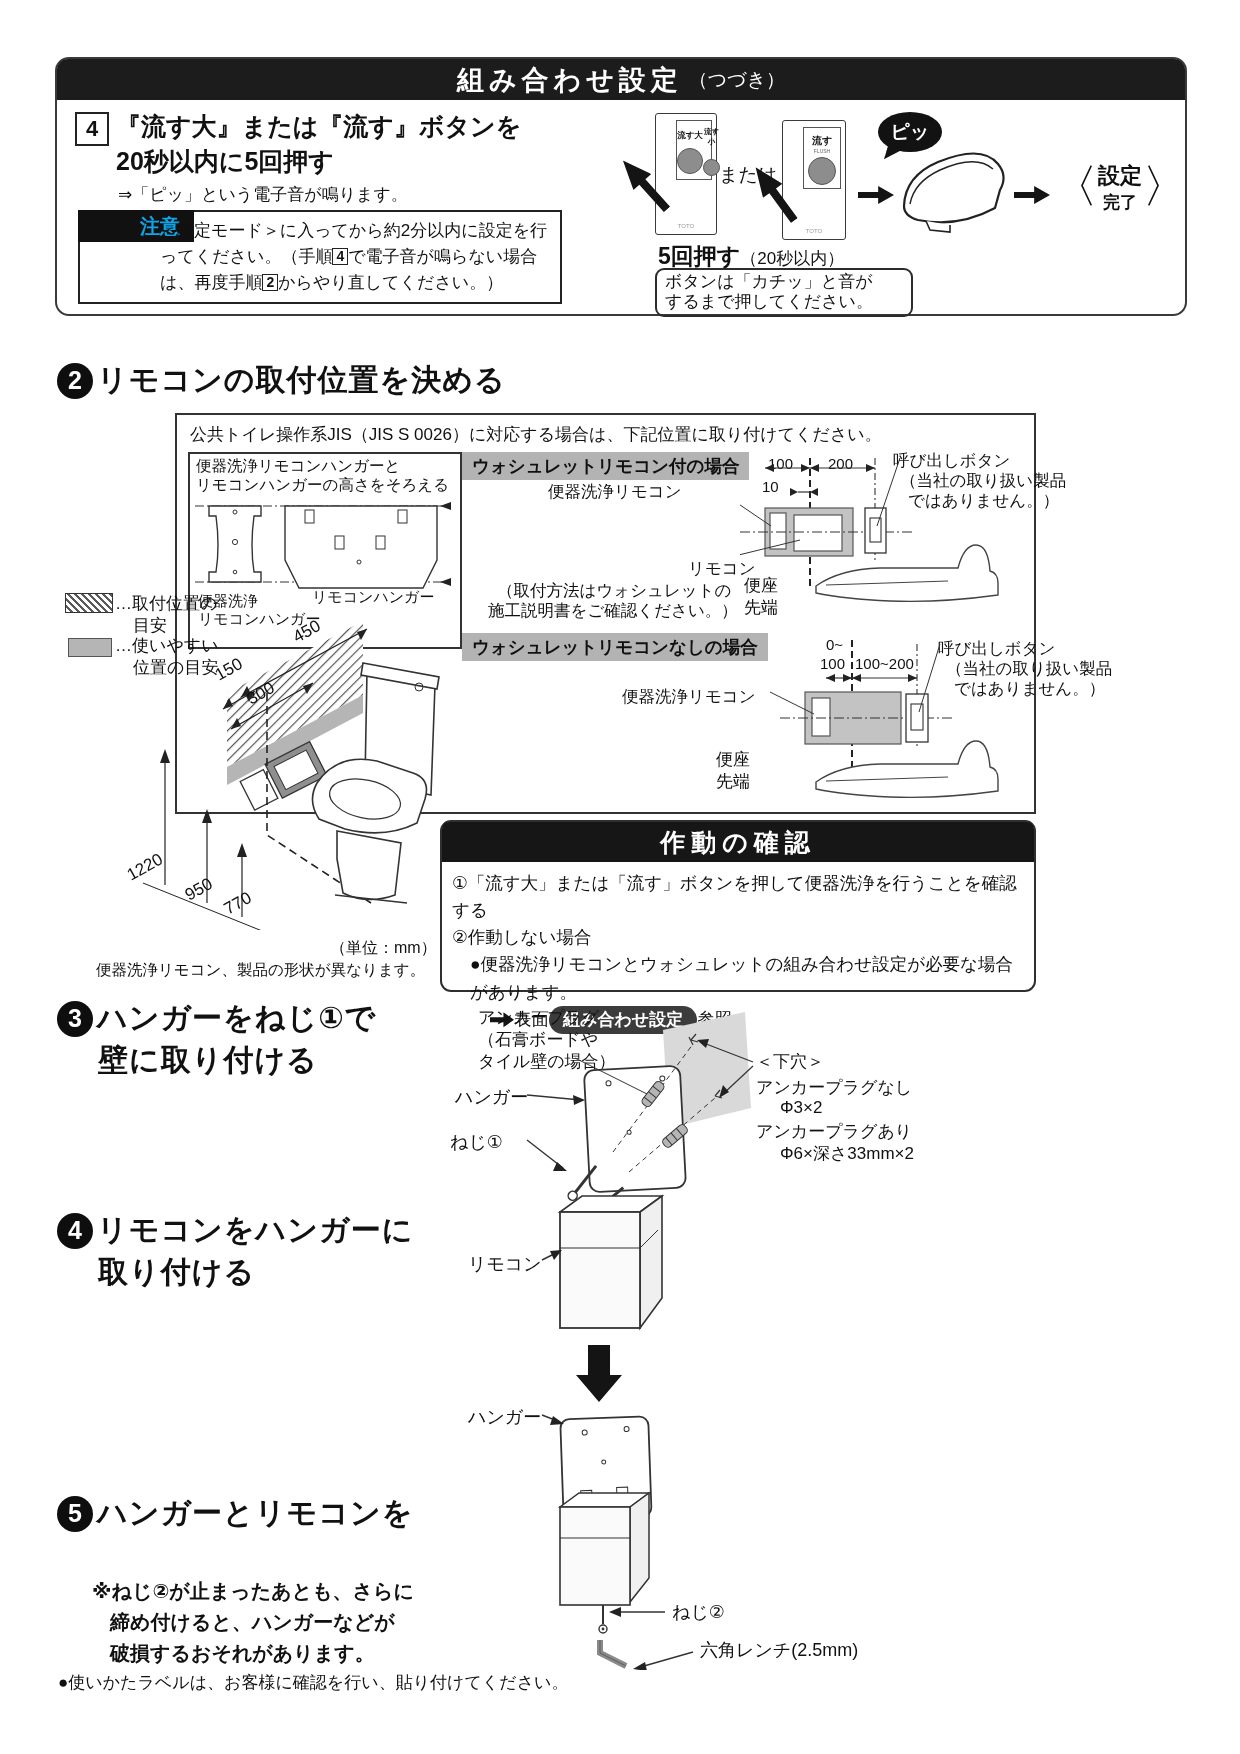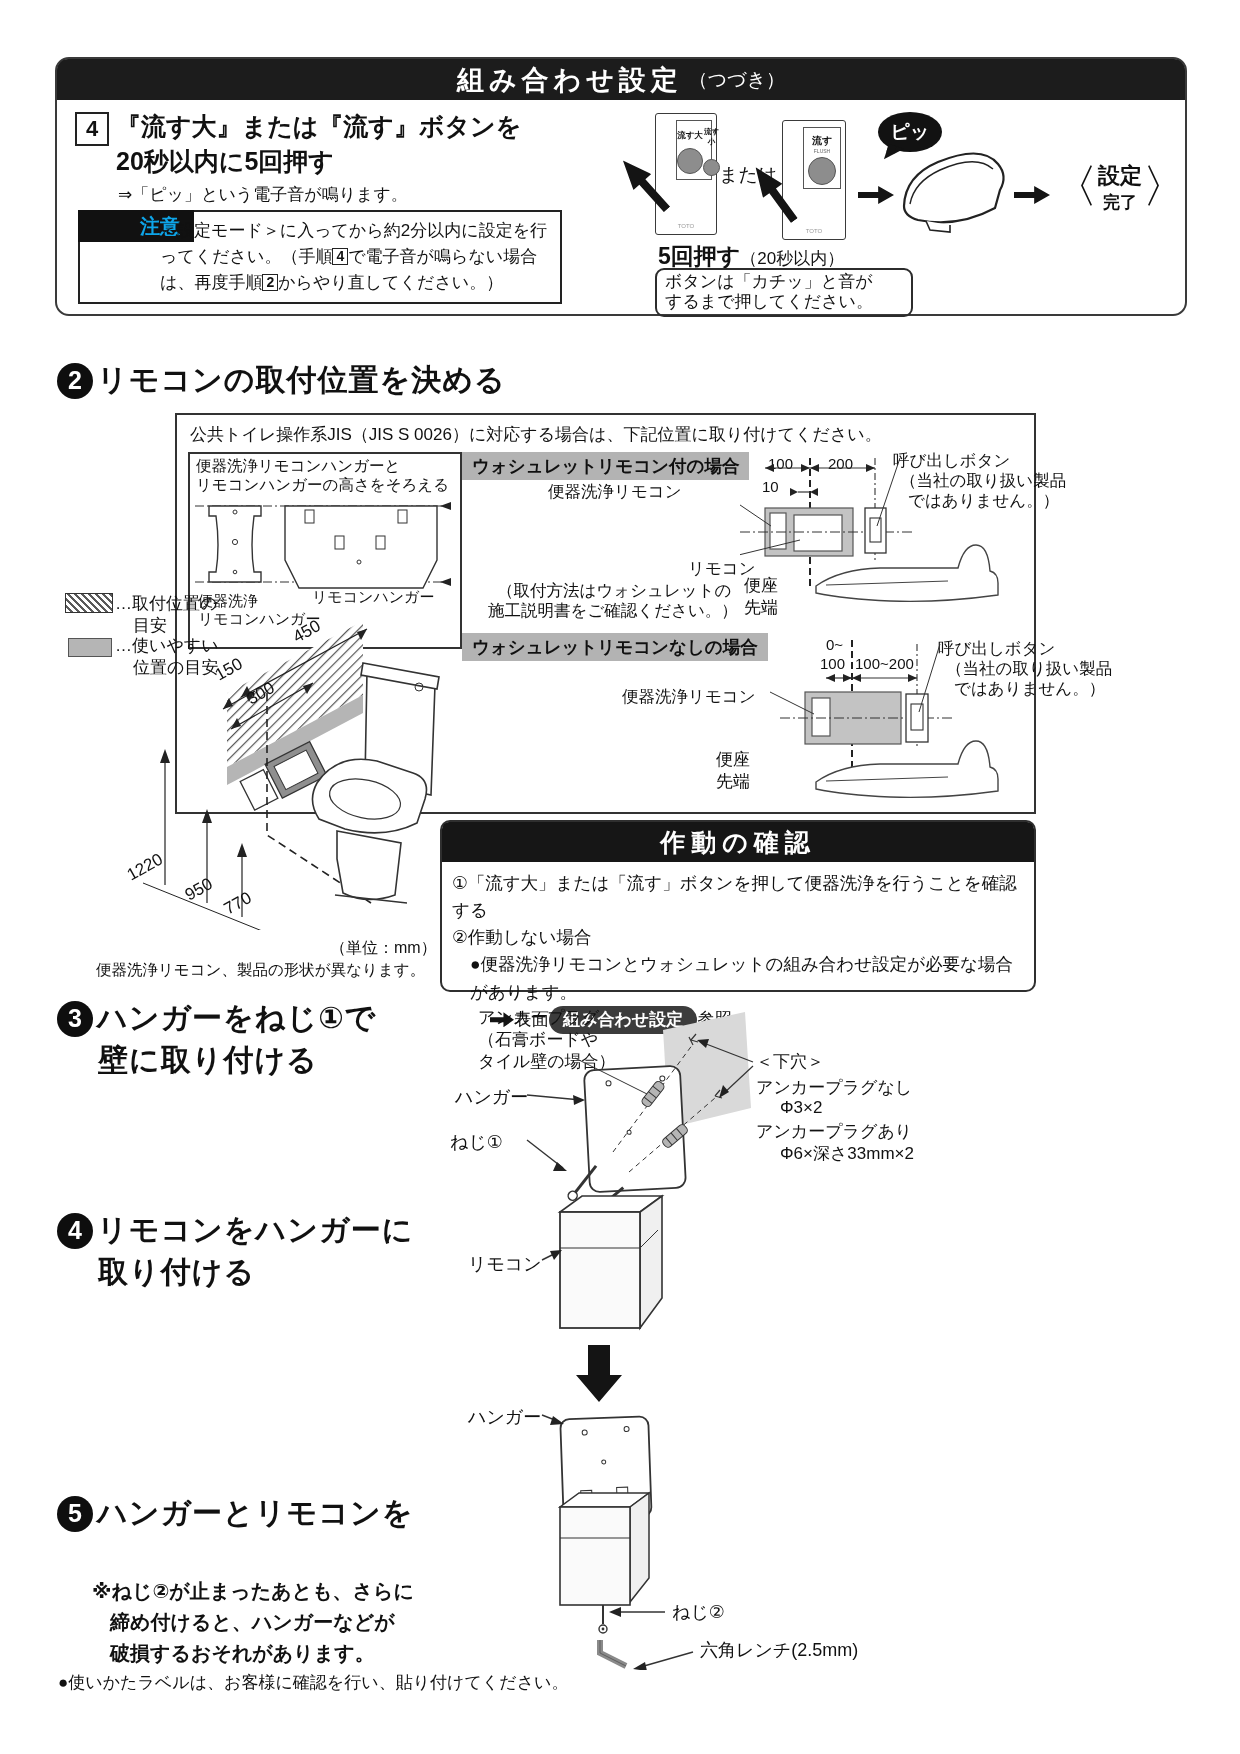--- a/index.html
+++ b/index.html
@@ -281,21 +281,21 @@
     <circle cx="304" cy="102" r="4" fill="none" stroke="#333"></circle>
     <path d="M202,198 Q222,168 262,176 L298,188 Q316,194 310,214 L302,238 Q270,254 230,244 L204,234 Q192,216 202,198 Z" fill="#fff" stroke="#333" stroke-width="1.6"></path>
     <ellipse cx="250" cy="214" rx="36" ry="19" transform="rotate(12 250 214)" fill="none" stroke="#333" stroke-width="1.2"></ellipse>
     <path d="M222,246 L286,258 L280,310 Q252,320 228,308 L222,274 Z" fill="#fff" stroke="#333" stroke-width="1.6"></path>
     <path d="M220,310 L292,318" fill="none" stroke="#333" stroke-width="1.6"></path>
   </svg>
 
   <div class="abs" style="left:330px;top:938px;font-size:16px;">（単位：mm）</div>
   <div class="abs" style="left:96px;top:960px;font-size:15.5px;">便器洗浄リモコン、製品の形状が異なります。</div>
 
-  <div class="abs opbox" style="left:440px;top:820px;width:592px;height:168px;">
+  <div class="abs opbox" style="left:440px;top:820px;width:592px;height:168px;border-radius:11px;">
     <div class="ophdr" style="height:40px;">作動の確認</div>
     <div style="padding:8px 10px 0 10px;font-size:17.5px;line-height:1.55;">
       <div>①「流す大」または「流す」ボタンを押して便器洗浄を行うことを確認する</div>
       <div>②作動しない場合</div>
       <div style="margin-left:18px;">●便器洗浄リモコンとウォシュレットの組み合わせ設定が必要な場合があります。</div>
       <div style="margin-left:38px;display:flex;align-items:center;">
         <span class="carrow" style="display:inline-block;width:24px;height:15px;"></span>
         <span>表面</span>
         <span class="badge">組み合わせ設定</span>
         <span>参照</span>

